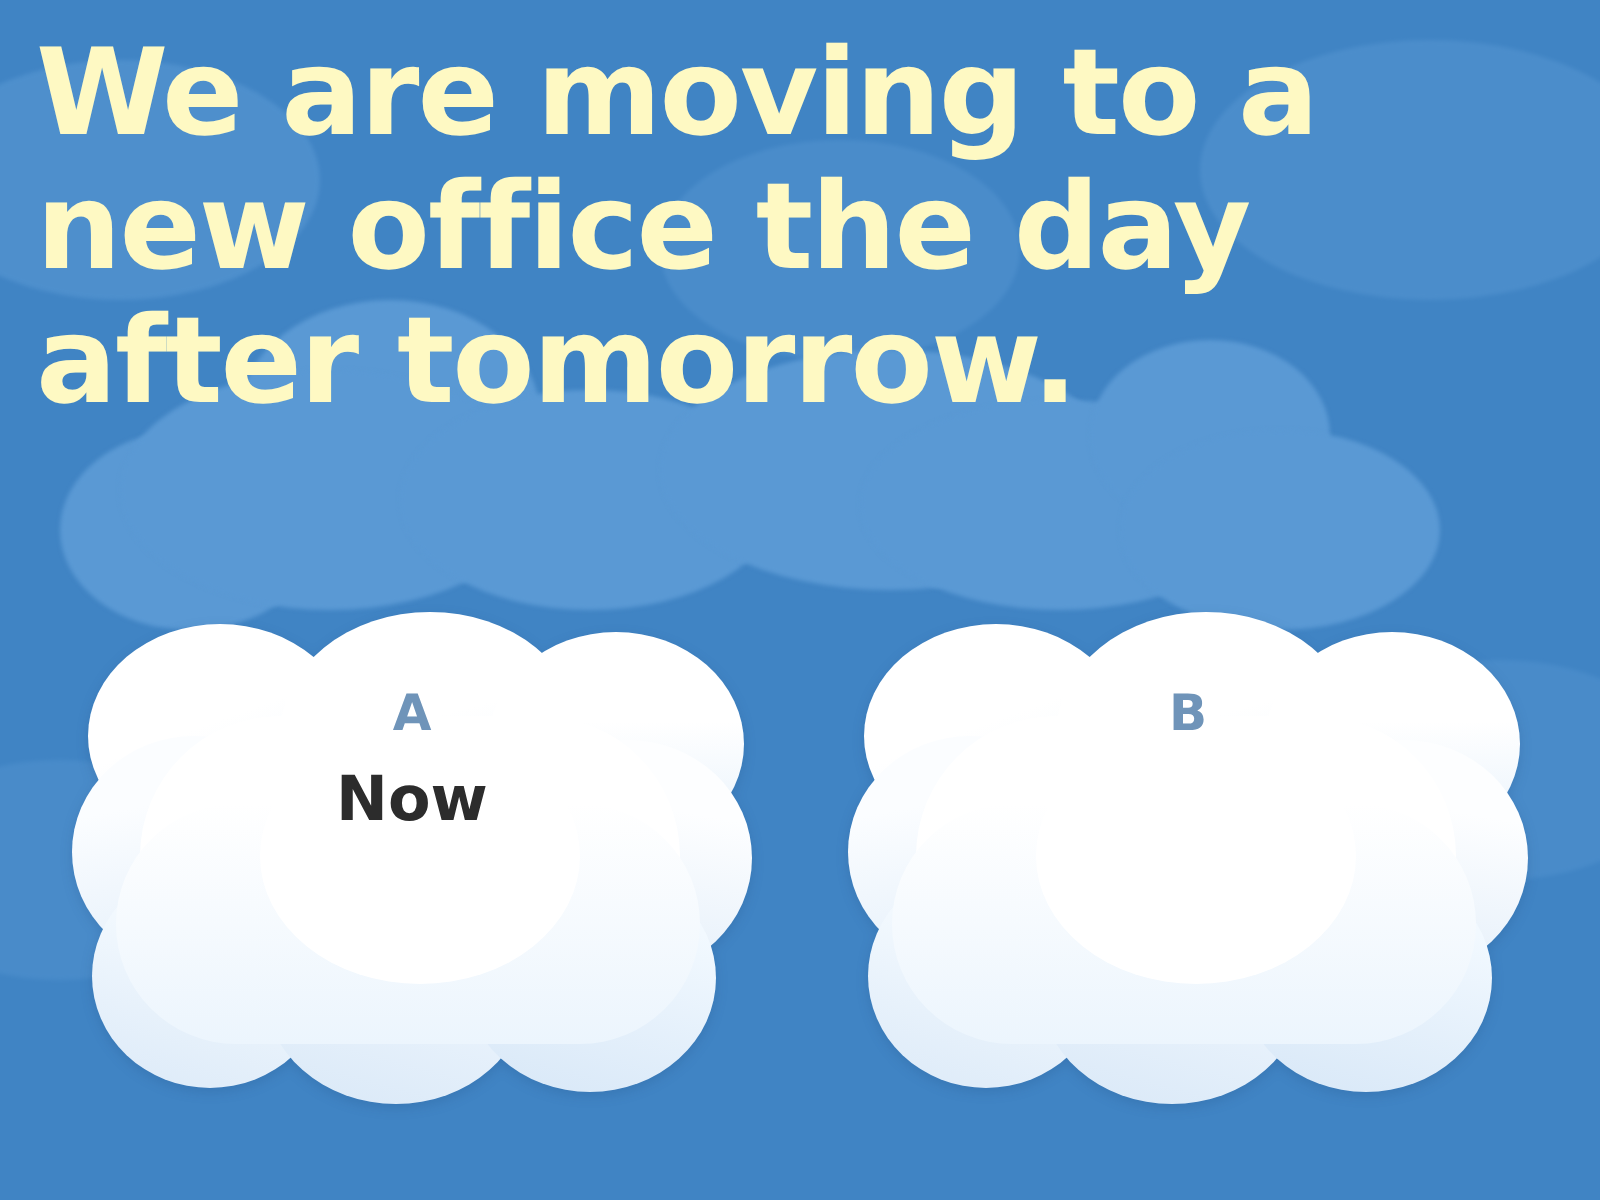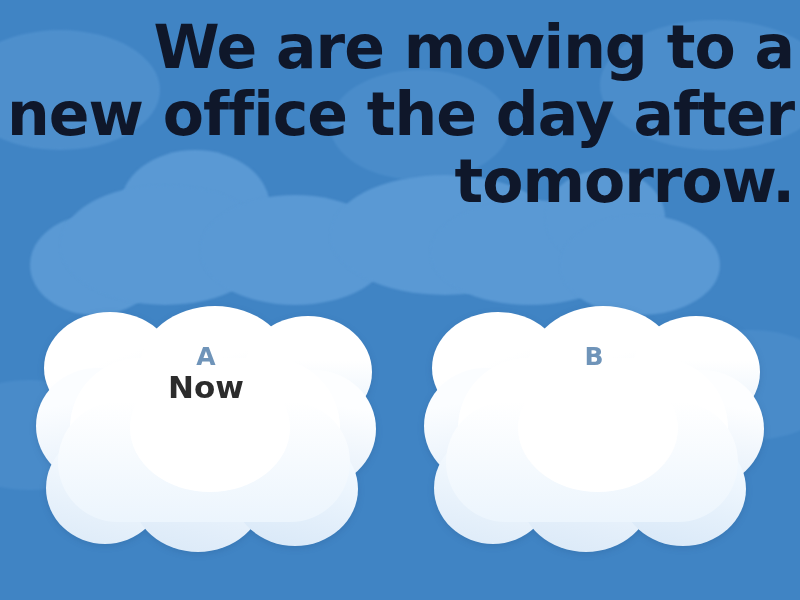--- a/index.html
+++ b/index.html
@@ -46,28 +46,28 @@
   .bgc-k { left: 330px; top: 70px;  width: 180px; height: 110px; opacity: .40; }
   .bgc-l { left: 660px; top: 330px; width: 180px; height: 110px; opacity: .35; }
   .bgc-m { left: -60px; top: 380px; width: 180px; height: 110px; opacity: .35; }
 
   
   #question {
     position: absolute;
     left: 0;
     top: 14px;
     width: 800px;
-    text-align: right;
-    color: #0f172a;
+    text-align: left;
+    color: #fef9c3;
     font-family: "DejaVu Sans", sans-serif;
     font-weight: bold;
     font-size: 60px;
     line-height: 1.12;
     letter-spacing: -1px;
-    padding: 0 6px;
+    padding: 0 18px;
     box-sizing: border-box;
   }
 
   
   #answers {
     position: absolute;
     left: 0;
     top: 306px;
     width: 800px;
     height: 262px;
@@ -123,21 +123,21 @@
   }
   .card-letter {
     color: #6f94b9;
     font-family: "DejaVu Sans", sans-serif;
     font-weight: bold;
     font-size: 25px;
     line-height: 1;
     letter-spacing: 0;
   }
   .card-text {
-    margin-top: 1px;
+    margin-top: 14px;
     color: #2c2c2c;
     font-family: "DejaVu Sans", sans-serif;
     font-weight: bold;
     font-size: 31px;
     line-height: 1.15;
     text-align: center;
     max-width: 240px;
     white-space: pre-line;
   }
 </style>

